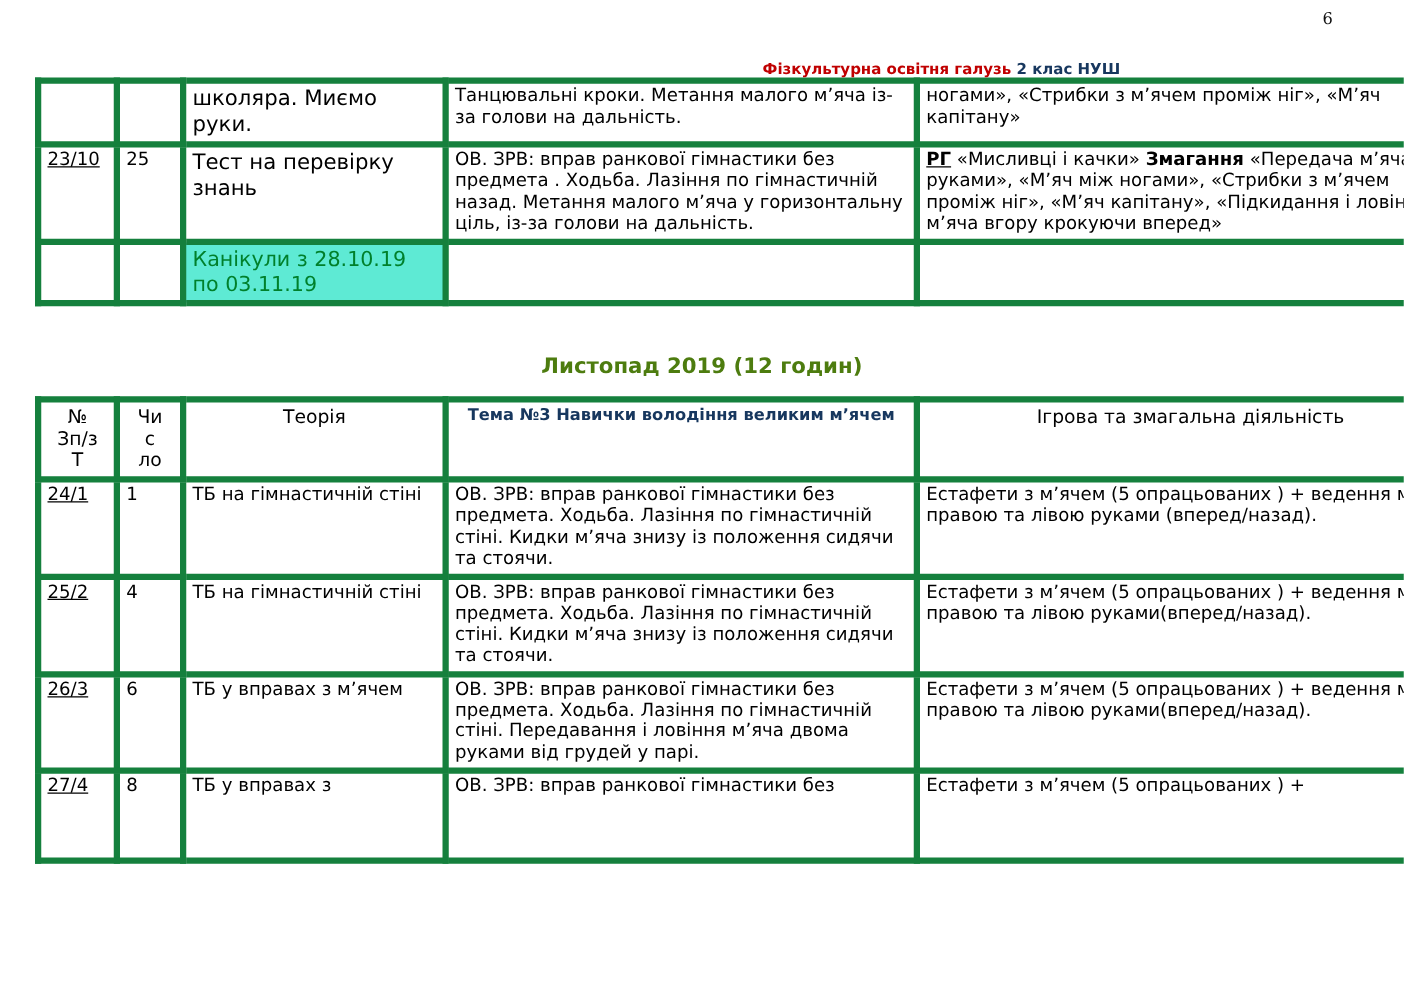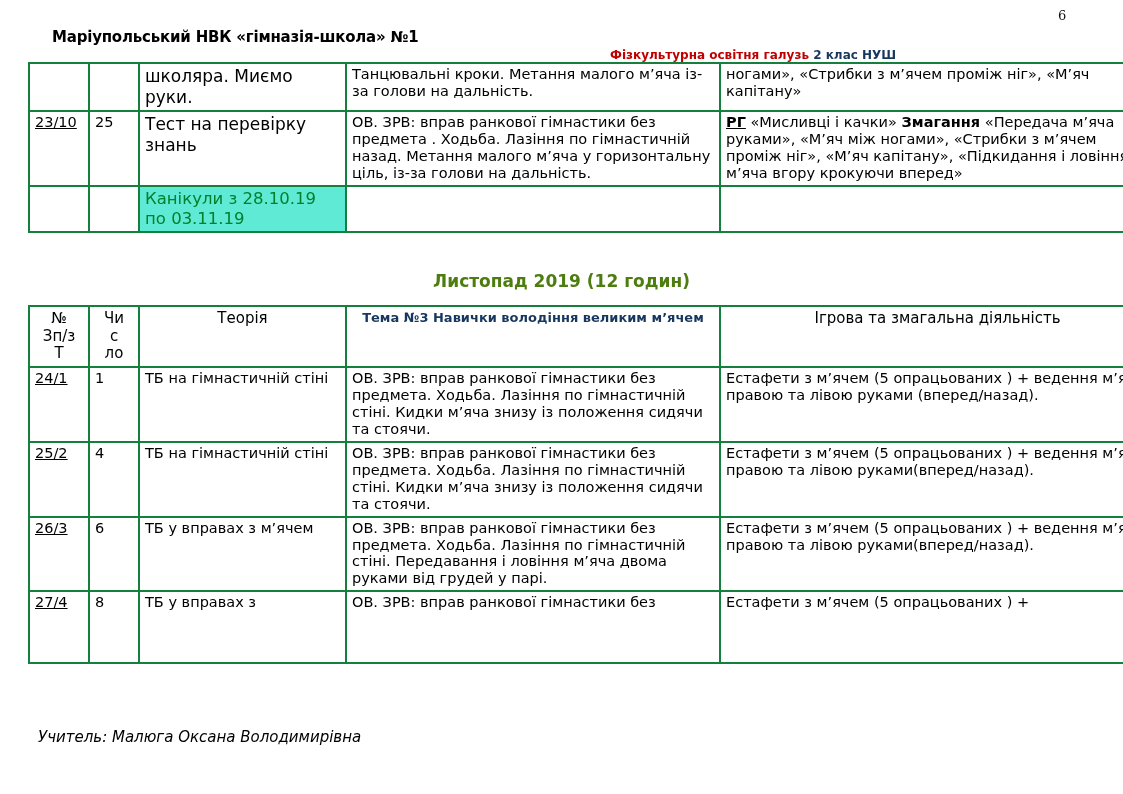--- a/index.html
+++ b/index.html
@@ -58,21 +58,21 @@
   }
 
   
   table.grid {
     border-collapse: collapse;
     table-layout: fixed;
     width: 1066px;
     margin: 0 auto;
   }
   table.grid td, table.grid th {
-    border: 2px solid #15803d;
+    border: 5px solid #15803d;
     padding: 2px 5px 3px 5px;
     vertical-align: top;
     font-size: 14.5px;
     line-height: 1.17;
     font-weight: normal;
     text-align: left;
     margin-top: 36px;
   }
   .c-num   { width: 48px;  text-align: center; }
   .c-chis  { width: 38px;  text-align: center; font-weight: bold; }
@@ -136,21 +136,20 @@
     font-size: 15px;
     color: #000000;
   }
 </style>
 </head>
 <body>
 
 <div class="page">
 
   <div class="page-header">
-    <div class="school-name">Маріупольський НВК «гімназія-школа» №1</div>
     <div class="subject-line">
       <span class="subject-red">Фізкультурна освітня галузь</span>
       <span class="subject-blue">2 клас НУШ</span>
     </div>
     <div class="page-number">6</div>
   </div>
 
   <table class="grid t1">
     <tbody>
       <tr>
@@ -229,15 +228,14 @@
       <tr class="row-last">
         <td class="c-num num-cell">27/4</td>
         <td class="c-chis">8</td>
         <td class="c-teor">ТБ у вправах з</td>
         <td class="c-tema">ОВ. ЗРВ:  вправ ранкової гімнастики без</td>
         <td class="c-igr">Естафети з м’ячем (5 опрацьованих ) +</td>
       </tr>
     </tbody>
   </table>
 
-  <div class="footer-note">Учитель: Малюга Оксана Володимирівна</div>
 
 </div>
 
 </body></html>

